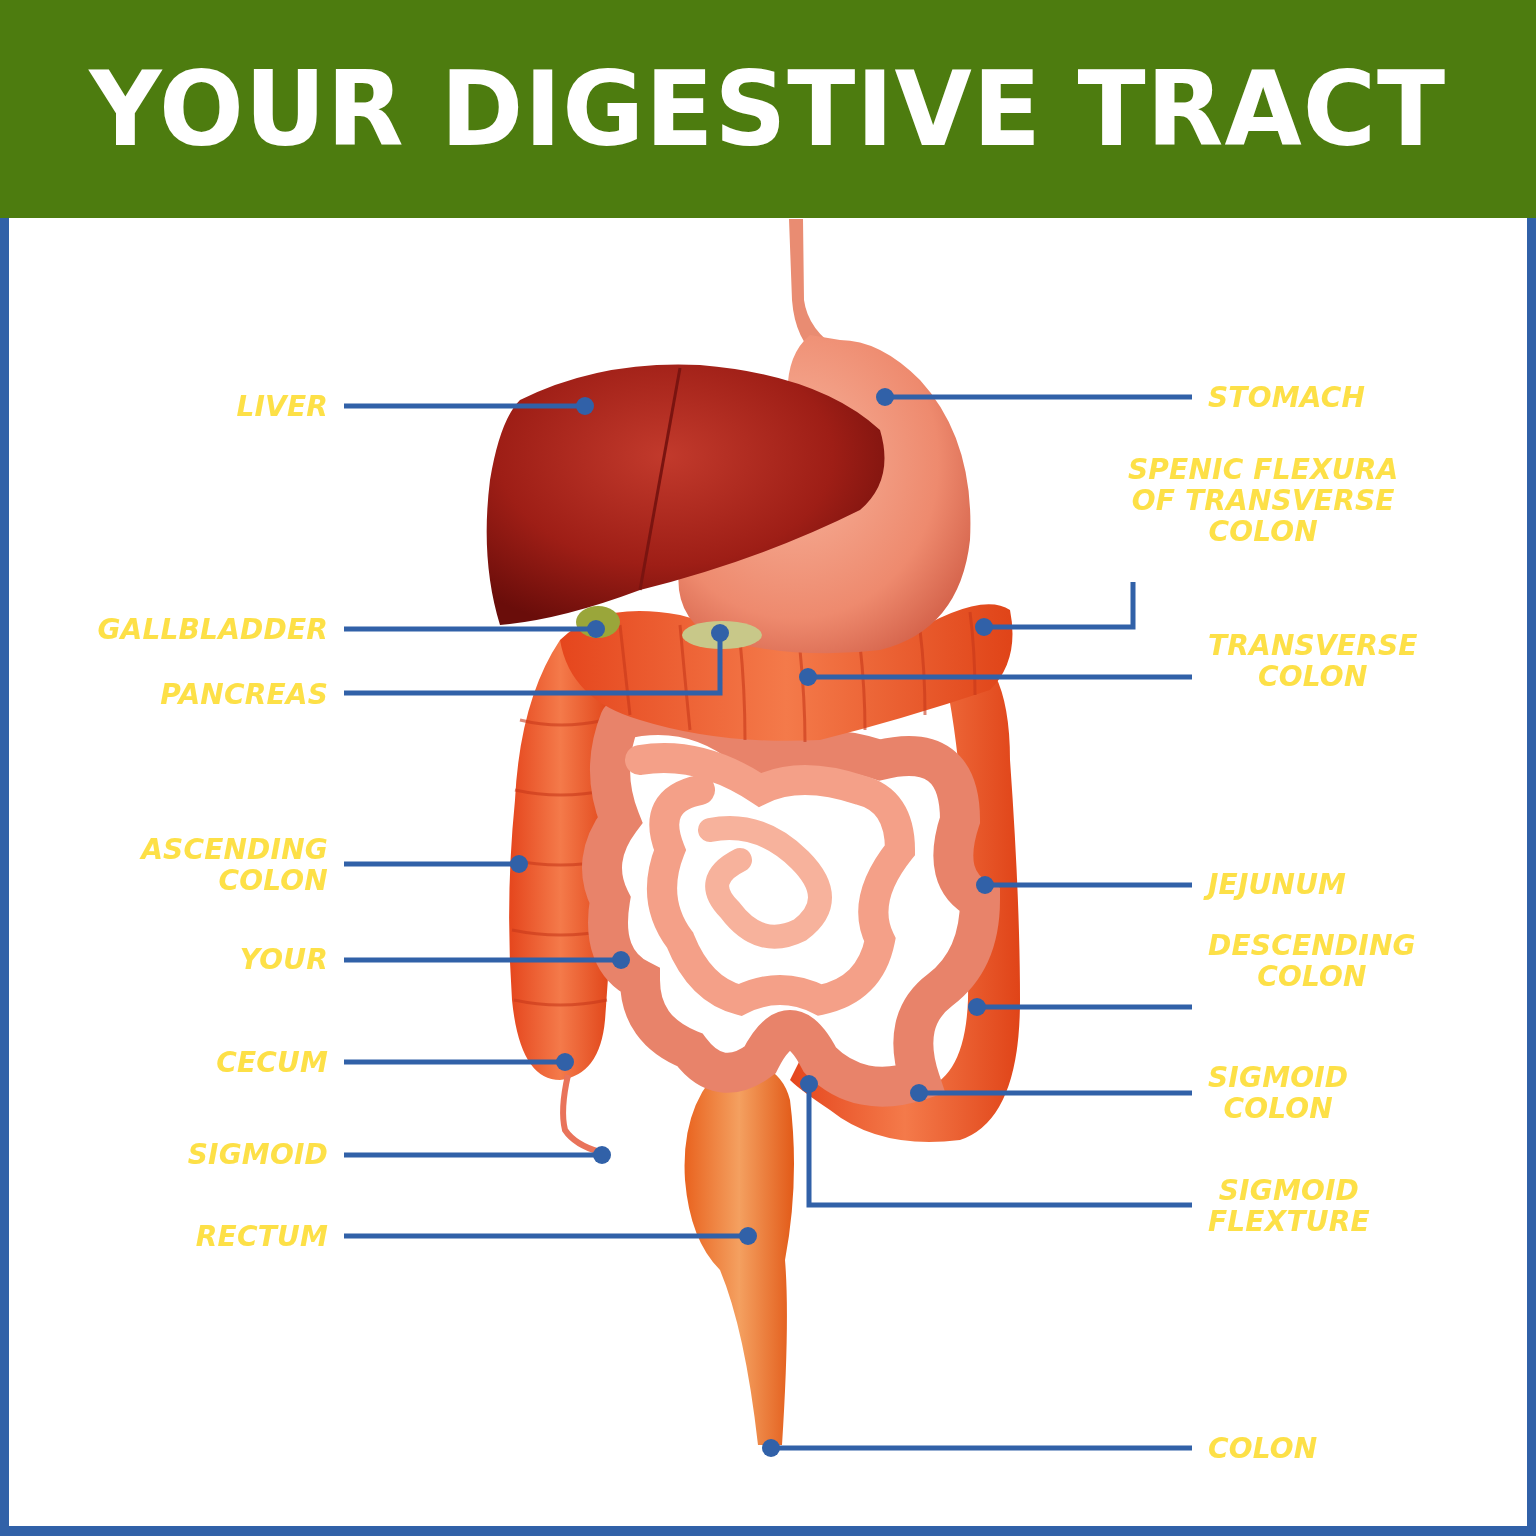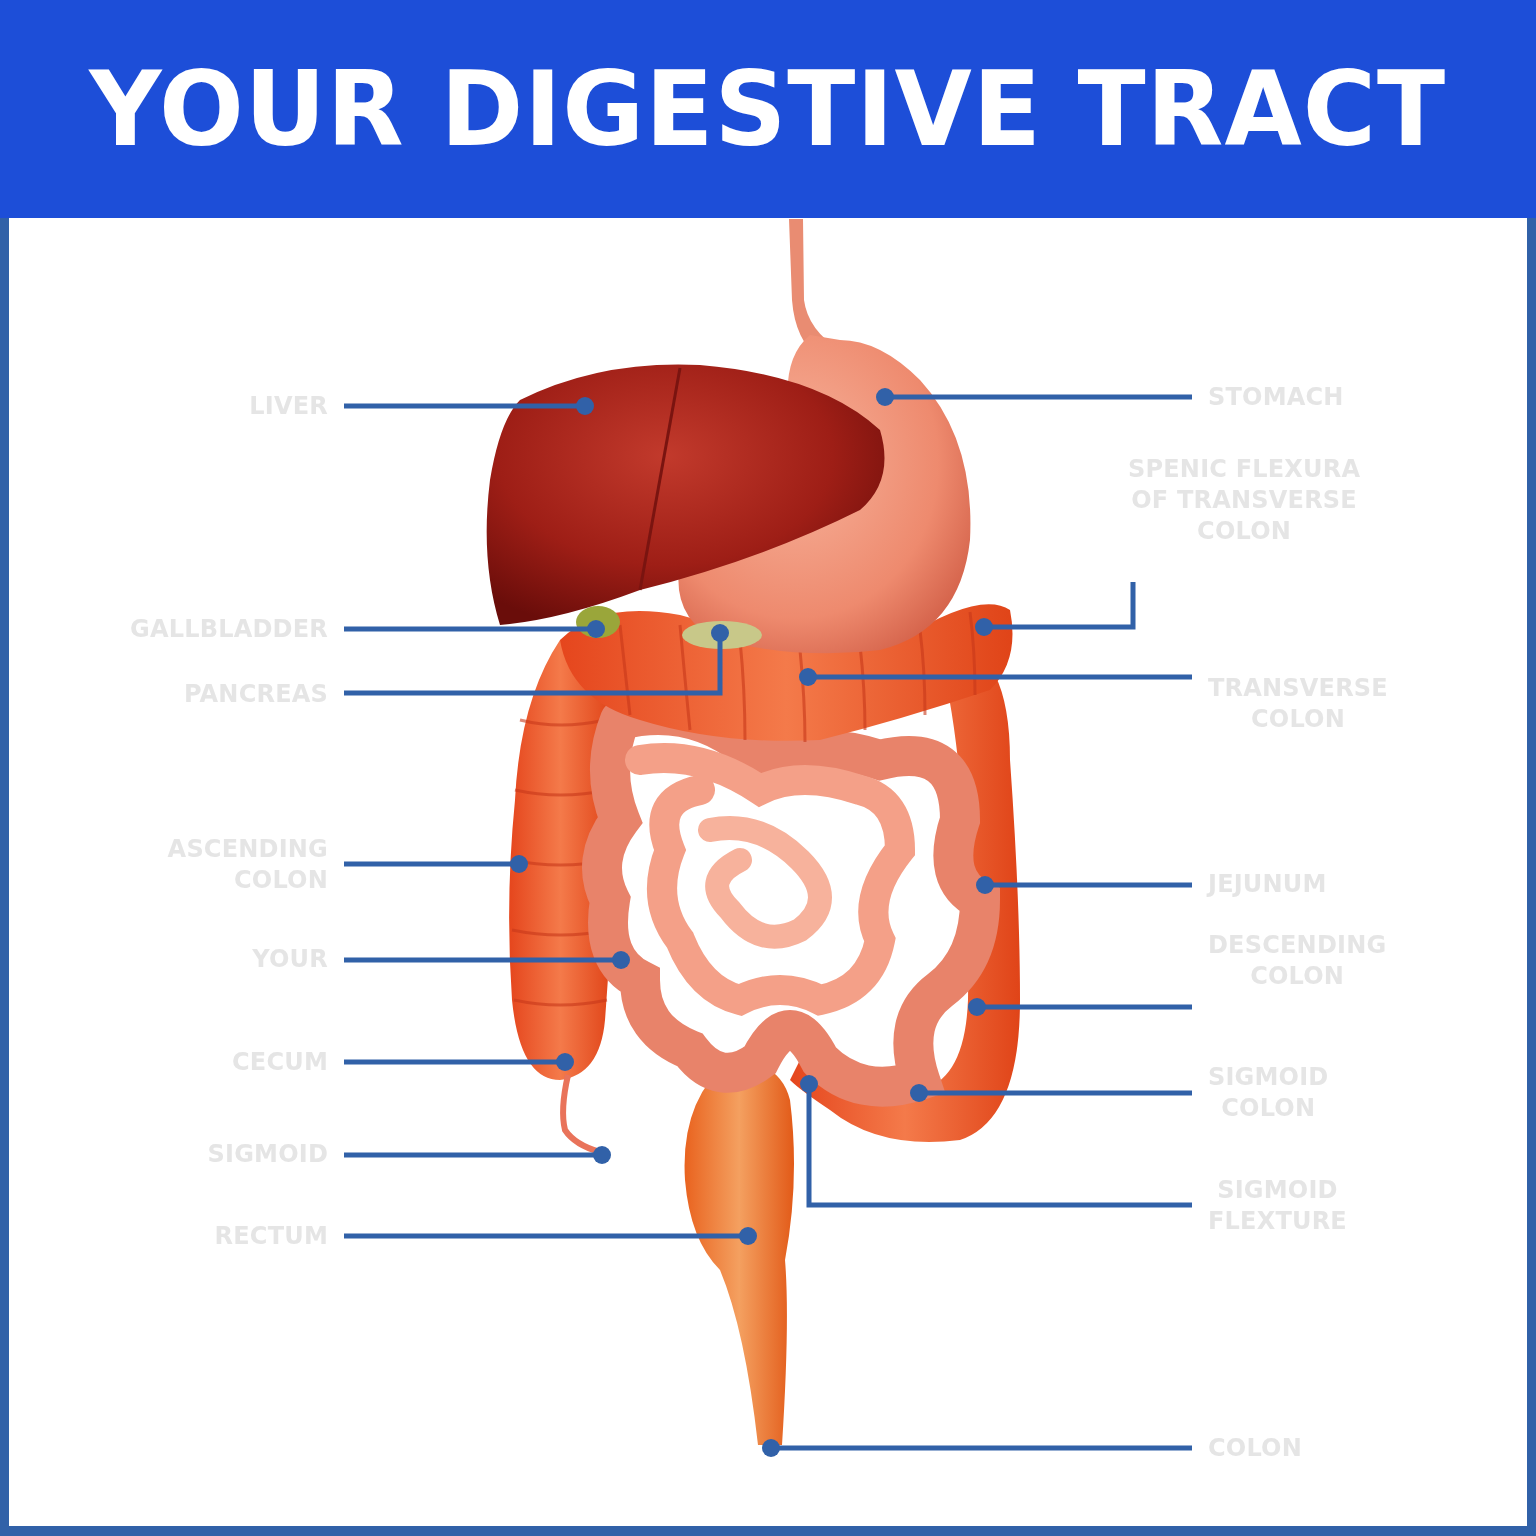--- a/index.html
+++ b/index.html
@@ -1,21 +1,21 @@
 <!DOCTYPE html>
 <html><head>
 <meta charset="utf-8">
 <style>
   html, body { margin: 0; padding: 0; }
   body { width: 1536px; height: 1536px; position: relative; overflow: hidden; background: #3161a8; font-family: "DejaVu Sans", "Liberation Sans", sans-serif; }
-  .header { position: absolute; left: 0; top: 0; width: 1536px; height: 218px; background: #1d4ed8; display: flex; align-items: center; justify-content: center; }
+  .header { position: absolute; left: 0; top: 0; width: 1536px; height: 218px; background: #4d7c0f; display: flex; align-items: center; justify-content: center; }
   .header h1 { margin: 0; color: #ffffff; font-family: "DejaVu Sans", sans-serif; font-weight: bold; font-size: 104px; letter-spacing: 1px; line-height: 1; transform: scaleX(0.96); }
   .panel { position: absolute; left: 9px; top: 218px; width: 1518px; height: 1308px; background: #ffffff; }
   svg.art { position: absolute; left: 0; top: 0; width: 1536px; height: 1536px; }
-  .label { position: absolute; color: #e5e5e5; font-family: "DejaVu Sans", sans-serif; font-weight: bold; font-size: 24px; line-height: 31px; white-space: pre-line; letter-spacing: 0.2px; }
+  .label { position: absolute; color: #fde047; font-family: "DejaVu Sans", sans-serif; font-weight: bold; font-size: 28px; line-height: 31px; white-space: pre-line; letter-spacing: 0.2px; font-style: italic; }
   .label.left { text-align: right; right: calc(1536px - 328px); }
   .label.right { text-align: center; left: 1208px; }
 </style>
 </head>
 <body>
 
 <div class="header">
   <h1>YOUR DIGESTIVE TRACT</h1>
 </div>
 <div class="panel"></div>
@@ -146,21 +146,21 @@
 COLON</div>
 <div class="label left" style="top:944px">YOUR</div>
 <div class="label left" style="top:1047px">CECUM</div>
 <div class="label left" style="top:1139px">SIGMOID</div>
 <div class="label left" style="top:1221px">RECTUM</div>
 
 <div class="label right" style="top:382px">STOMACH</div>
 <div class="label right" style="top:454px; left:1128px">SPENIC FLEXURA
 OF TRANSVERSE
 COLON</div>
-<div class="label right" style="top:673px">TRANSVERSE
+<div class="label right" style="top:630px">TRANSVERSE
 COLON</div>
 <div class="label right" style="top:869px">JEJUNUM</div>
 <div class="label right" style="top:930px">DESCENDING
 COLON</div>
 <div class="label right" style="top:1062px">SIGMOID
 COLON</div>
 <div class="label right" style="top:1175px">SIGMOID
 FLEXTURE</div>
 <div class="label right" style="top:1433px">COLON</div>
 

